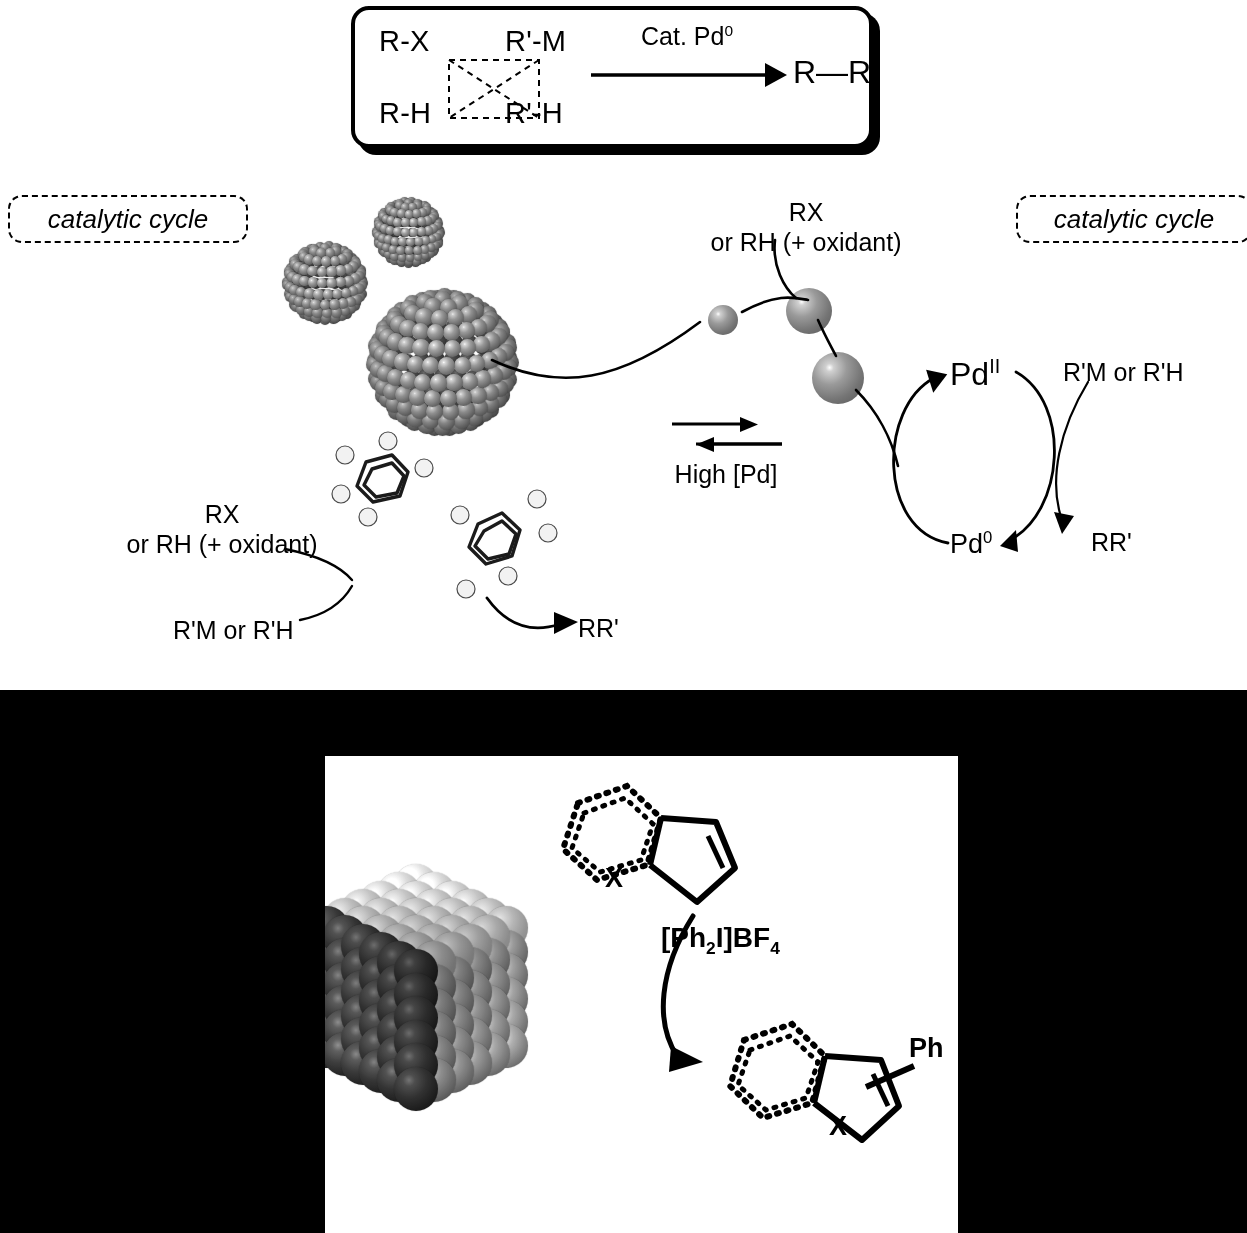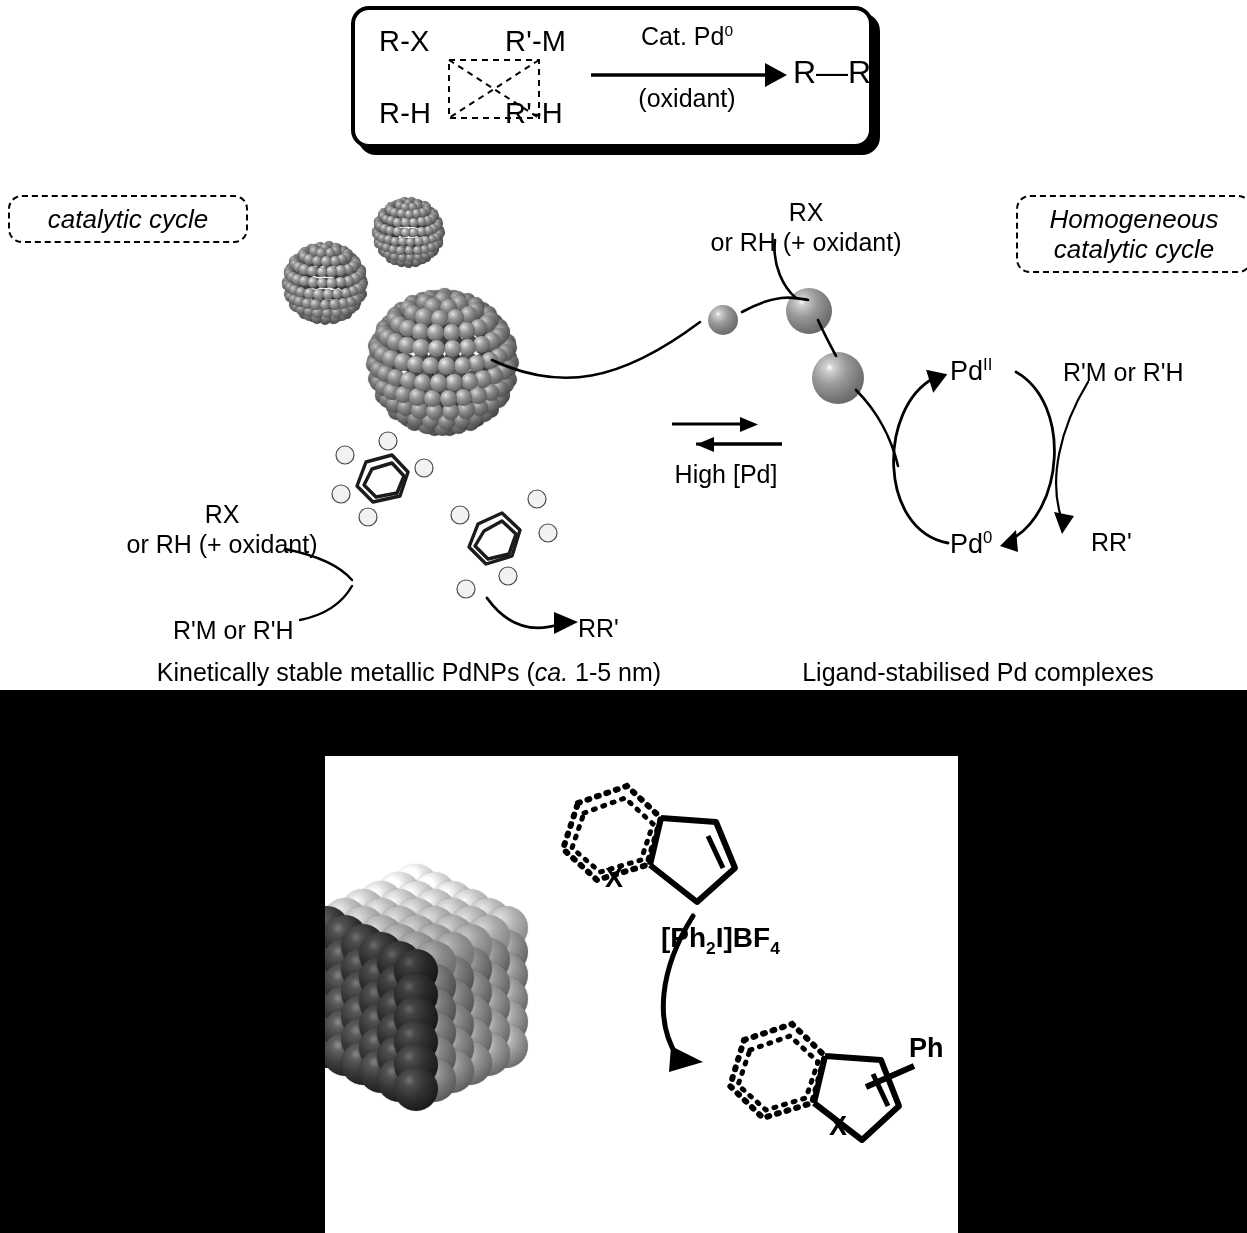--- a/index.html
+++ b/index.html
@@ -101,21 +101,21 @@
   }
   #tag-het{left:8px; top:195px; width:208px;}
   #tag-hom{left:1016px; top:195px; width:204px;}
 
   
   .sch{
     font-size:25px;
   }
   #lbl-rx-top{left:806px; top:198px; transform:translateX(-50%); text-align:center;}
   #lbl-highpd{left:726px; top:460px; transform:translateX(-50%); text-align:center; font-size:25px;}
-  #lbl-pd2{left:950px; top:355px; font-size:27px;}
+  #lbl-pd2{left:950px; top:355px; font-size:32px;}
   #lbl-pd0{left:950px; top:528px; font-size:27px;}
   #lbl-rmrh{left:1063px; top:358px; font-size:25px;}
   #lbl-rrp{left:1091px; top:528px; font-size:25px;}
   #lbl-rx-left{left:222px; top:500px; transform:translateX(-50%); text-align:center;}
   #lbl-rmrh-left{left:173px; top:616px; font-size:25px;}
   #lbl-rrp-left{left:578px; top:614px; font-size:25px;}
 
   
   .caption{
     position:absolute;
@@ -226,32 +226,30 @@
       <div class="txt ctr" id="cond-top">
         <span>Cat. Pd</span><sup class="num">0</sup>
       </div>
 
       <svg id="arrow-wrap" viewBox="0 0 200 120">
         <line x1="4" y1="55" x2="182" y2="55" stroke="#000" stroke-width="3.5"></line>
         <polygon points="178,43 200,55 178,67" fill="#000"></polygon>
       </svg>
 
       <div class="txt ctr" id="cond-bot">
-        <div>(oxidant)</div>
       </div>
 
       <span class="txt" id="rxn-product">R—R'</span>
     </div>
   </div>
 
   <div class="cycle-tag" id="tag-het">
     <div>catalytic cycle</div>
   </div>
   <div class="cycle-tag" id="tag-hom">
-    <div>Homogeneous</div>
     <div>catalytic cycle</div>
   </div>
 
   <svg id="scheme-svg" viewBox="0 0 1247 1233">
     <g fill="none" stroke="#000" stroke-width="2.6" stroke-linecap="round">
 
       <path d="M492,360 C560,392 620,382 700,322"></path>
       <path d="M742,312 C778,292 796,298 808,300"></path>
 
       <path d="M775,240 C772,266 784,288 796,298"></path>
@@ -336,22 +334,20 @@
   <div class="txt sch" id="lbl-rmrh">R'M or R'H</div>
   <div class="txt sch" id="lbl-rrp">RR'</div>
 
   <div class="txt sch" id="lbl-rx-left">
     <div>RX</div>
     <div>or RH (+ oxidant)</div>
   </div>
   <div class="txt sch" id="lbl-rmrh-left">R'M or R'H</div>
   <div class="txt sch" id="lbl-rrp-left">RR'</div>
 
-  <div class="txt caption" id="cap-left">Kinetically stable metallic PdNPs (<i>ca.</i> 1-5 nm)</div>
-  <div class="txt caption" id="cap-right">Ligand-stabilised Pd complexes</div>
 
   <div id="bottom-band"></div>
 
   <div id="bottom-white">
 
     <div class="np" id="np-big">
         <div class="at light" style="width: 44px; height: 44px; left: 57.46px; top: -20.488px; filter: brightness(1.21);"></div>
         <div class="at" style="width: 44px; height: 44px; left: 57.46px; top: 2.9728px; filter: brightness(1.24);"></div>
         <div class="at light" style="width: 44px; height: 44px; left: 75.28px; top: -11.908px; filter: brightness(1.16);"></div>
         <div class="at light" style="width: 44px; height: 44px; left: 39.64px; top: -11.908px; filter: brightness(1.16);"></div>

